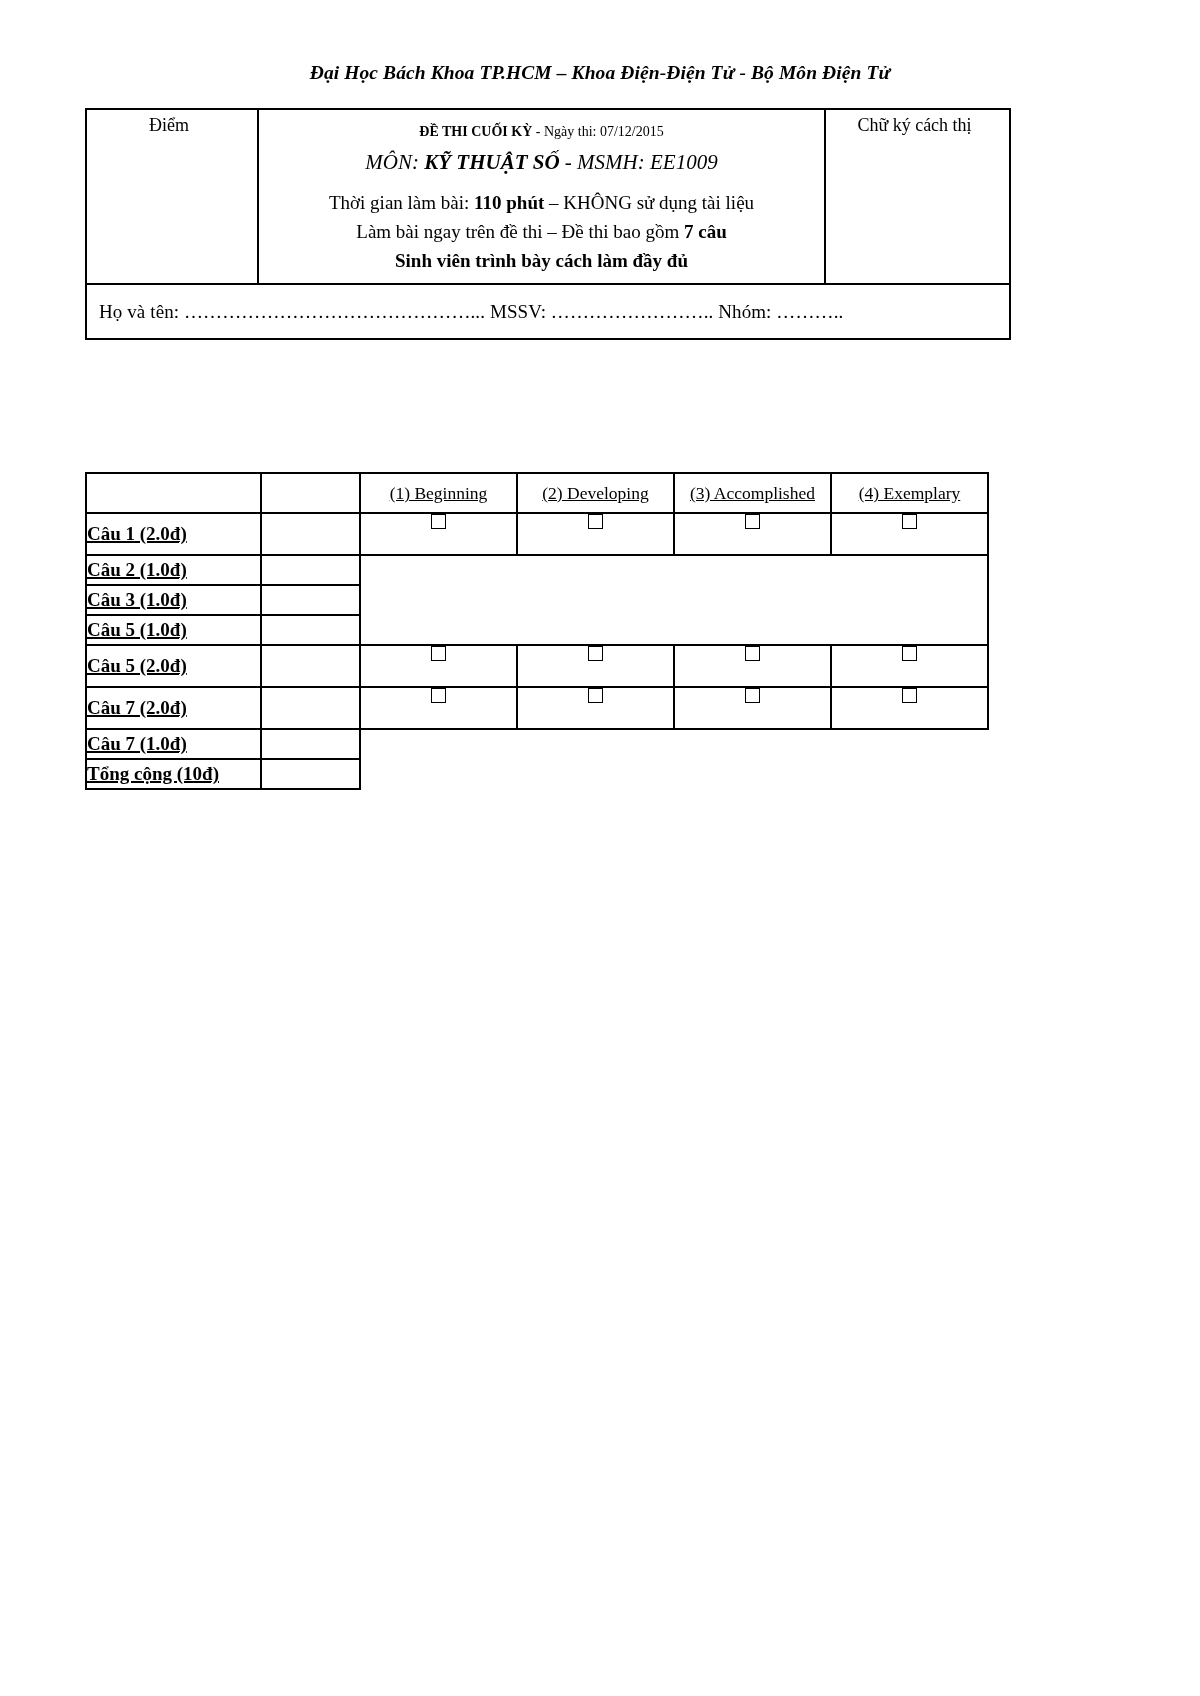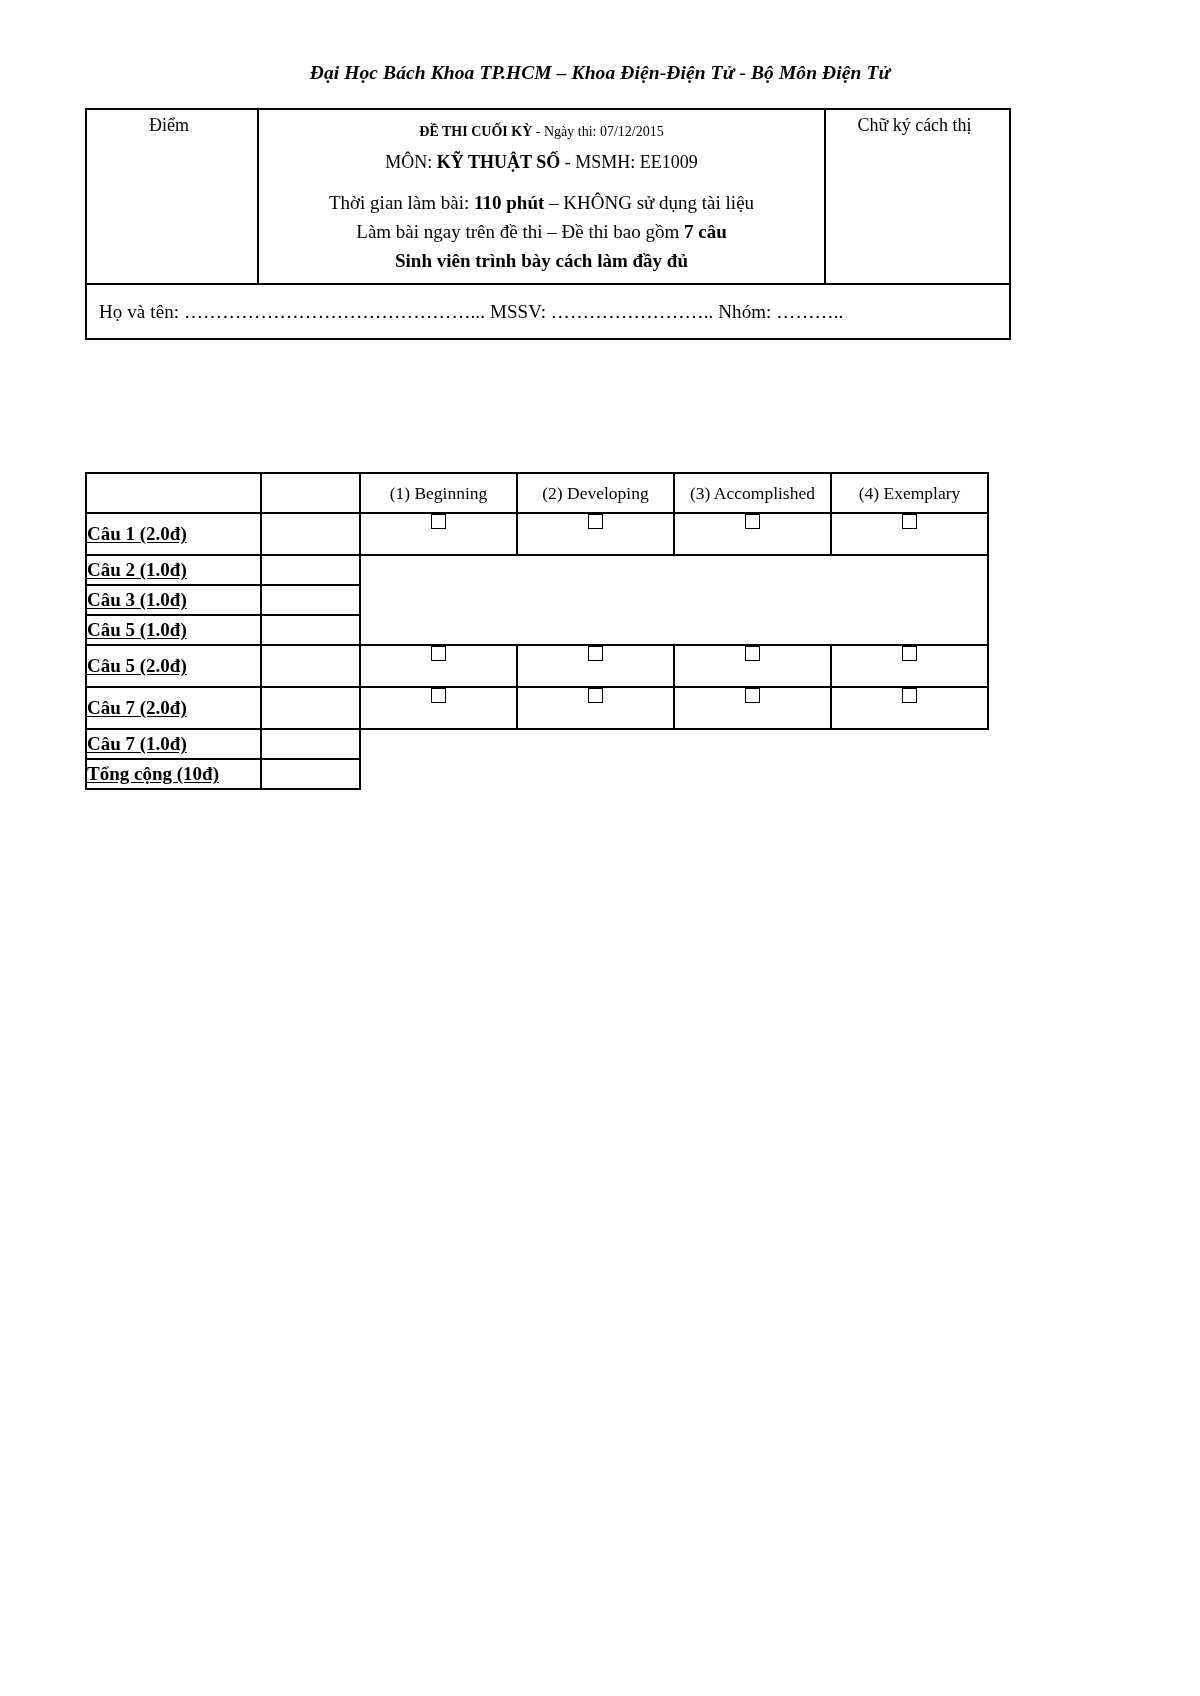--- a/index.html
+++ b/index.html
@@ -69,23 +69,24 @@
     text-align: center;
   }
   .main-l1 {
     font-size: 14px;
     line-height: 31px;
     white-space: nowrap;
     text-align: center;
   }
   .main-l1 b { font-weight: bold; }
   .main-l2 {
-    font-size: 18px;
+    font-size: 21px;
     line-height: 31px;
     white-space: nowrap;
+    font-style: italic;
   }
   .main-gap { height: 10px; }
   .main-l3, .main-l4 {
     font-size: 19px;
     line-height: 29px;
     white-space: nowrap;
   }
   .main-l5 {
     font-size: 19px;
     line-height: 29px;
@@ -109,20 +110,21 @@
     position: absolute;
     left: 85px;
     top: 472px;
     width: 890px;
     border-collapse: collapse;
     table-layout: fixed;
   }
   .rubric-table td {
     border: 2.5px solid #000;
     padding: 0;
+    text-decoration: underline;
   }
   .rc-name  { width: 173px; }
   .rc-score { width: 97px; }
   .rc-lvl   { width: 155px; }
 
   .hdr-cell {
     font-size: 17.5px;
     text-align: center;
     height: 38px;
     line-height: 38px;

